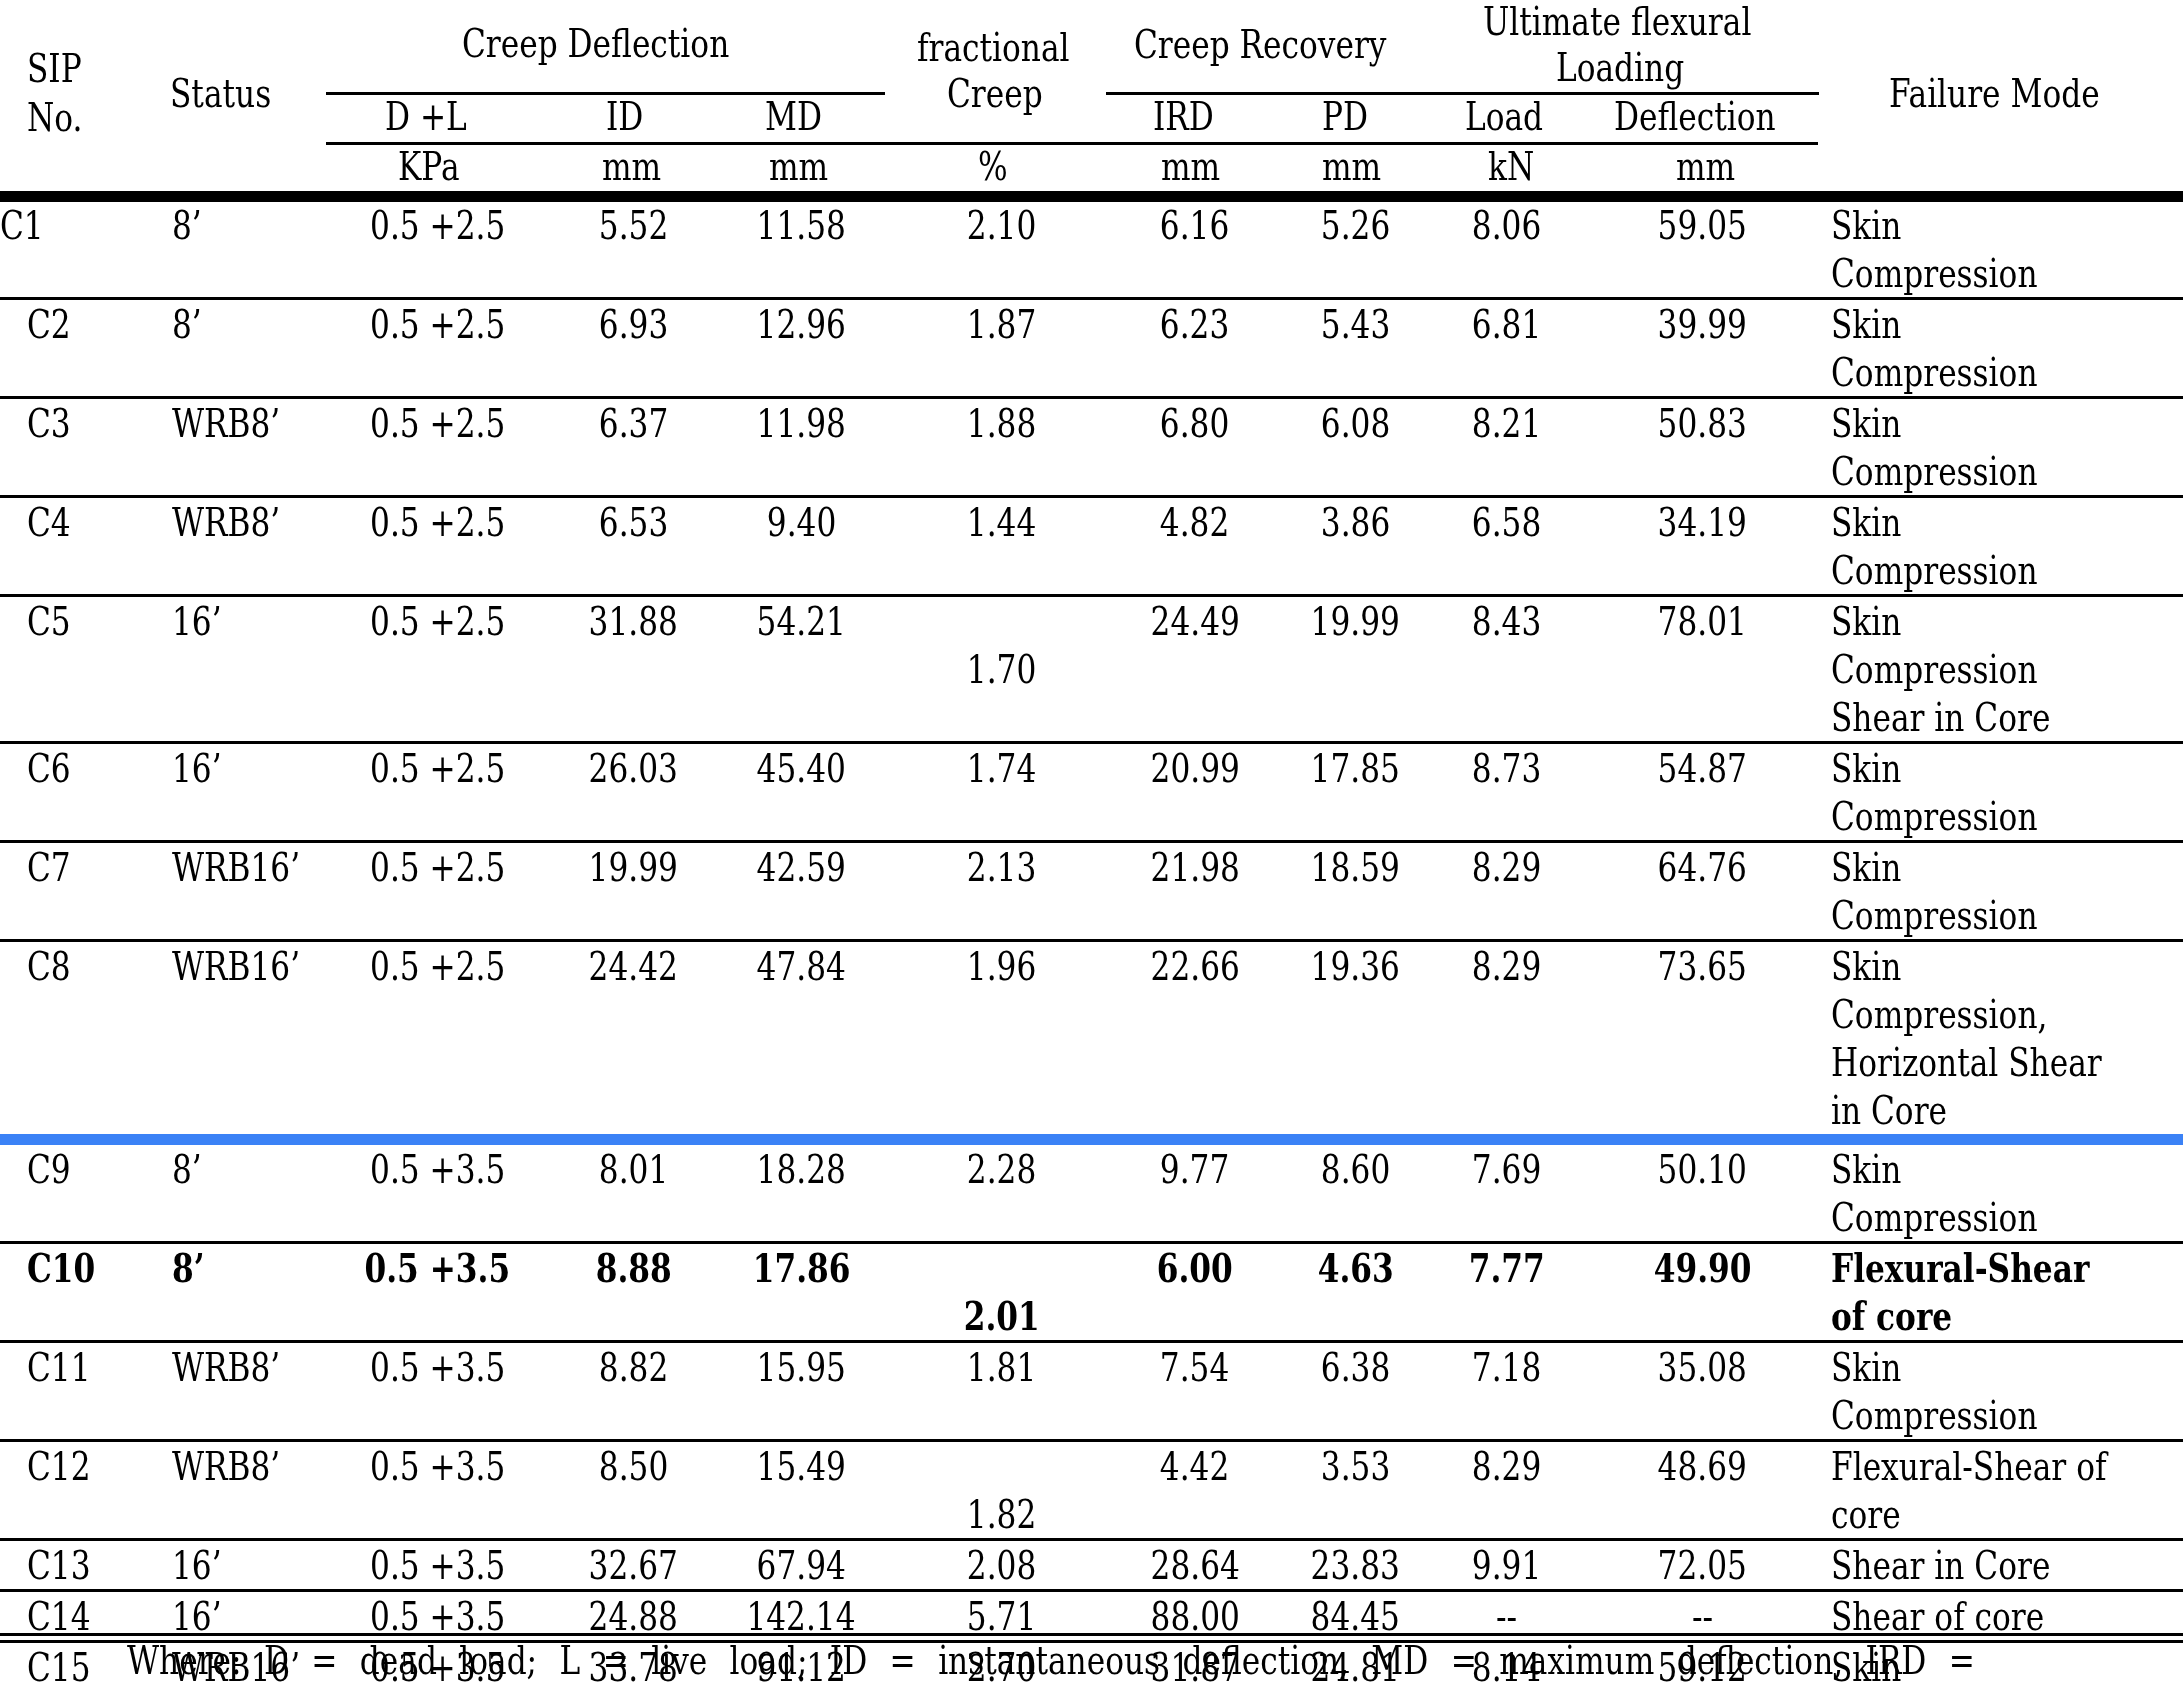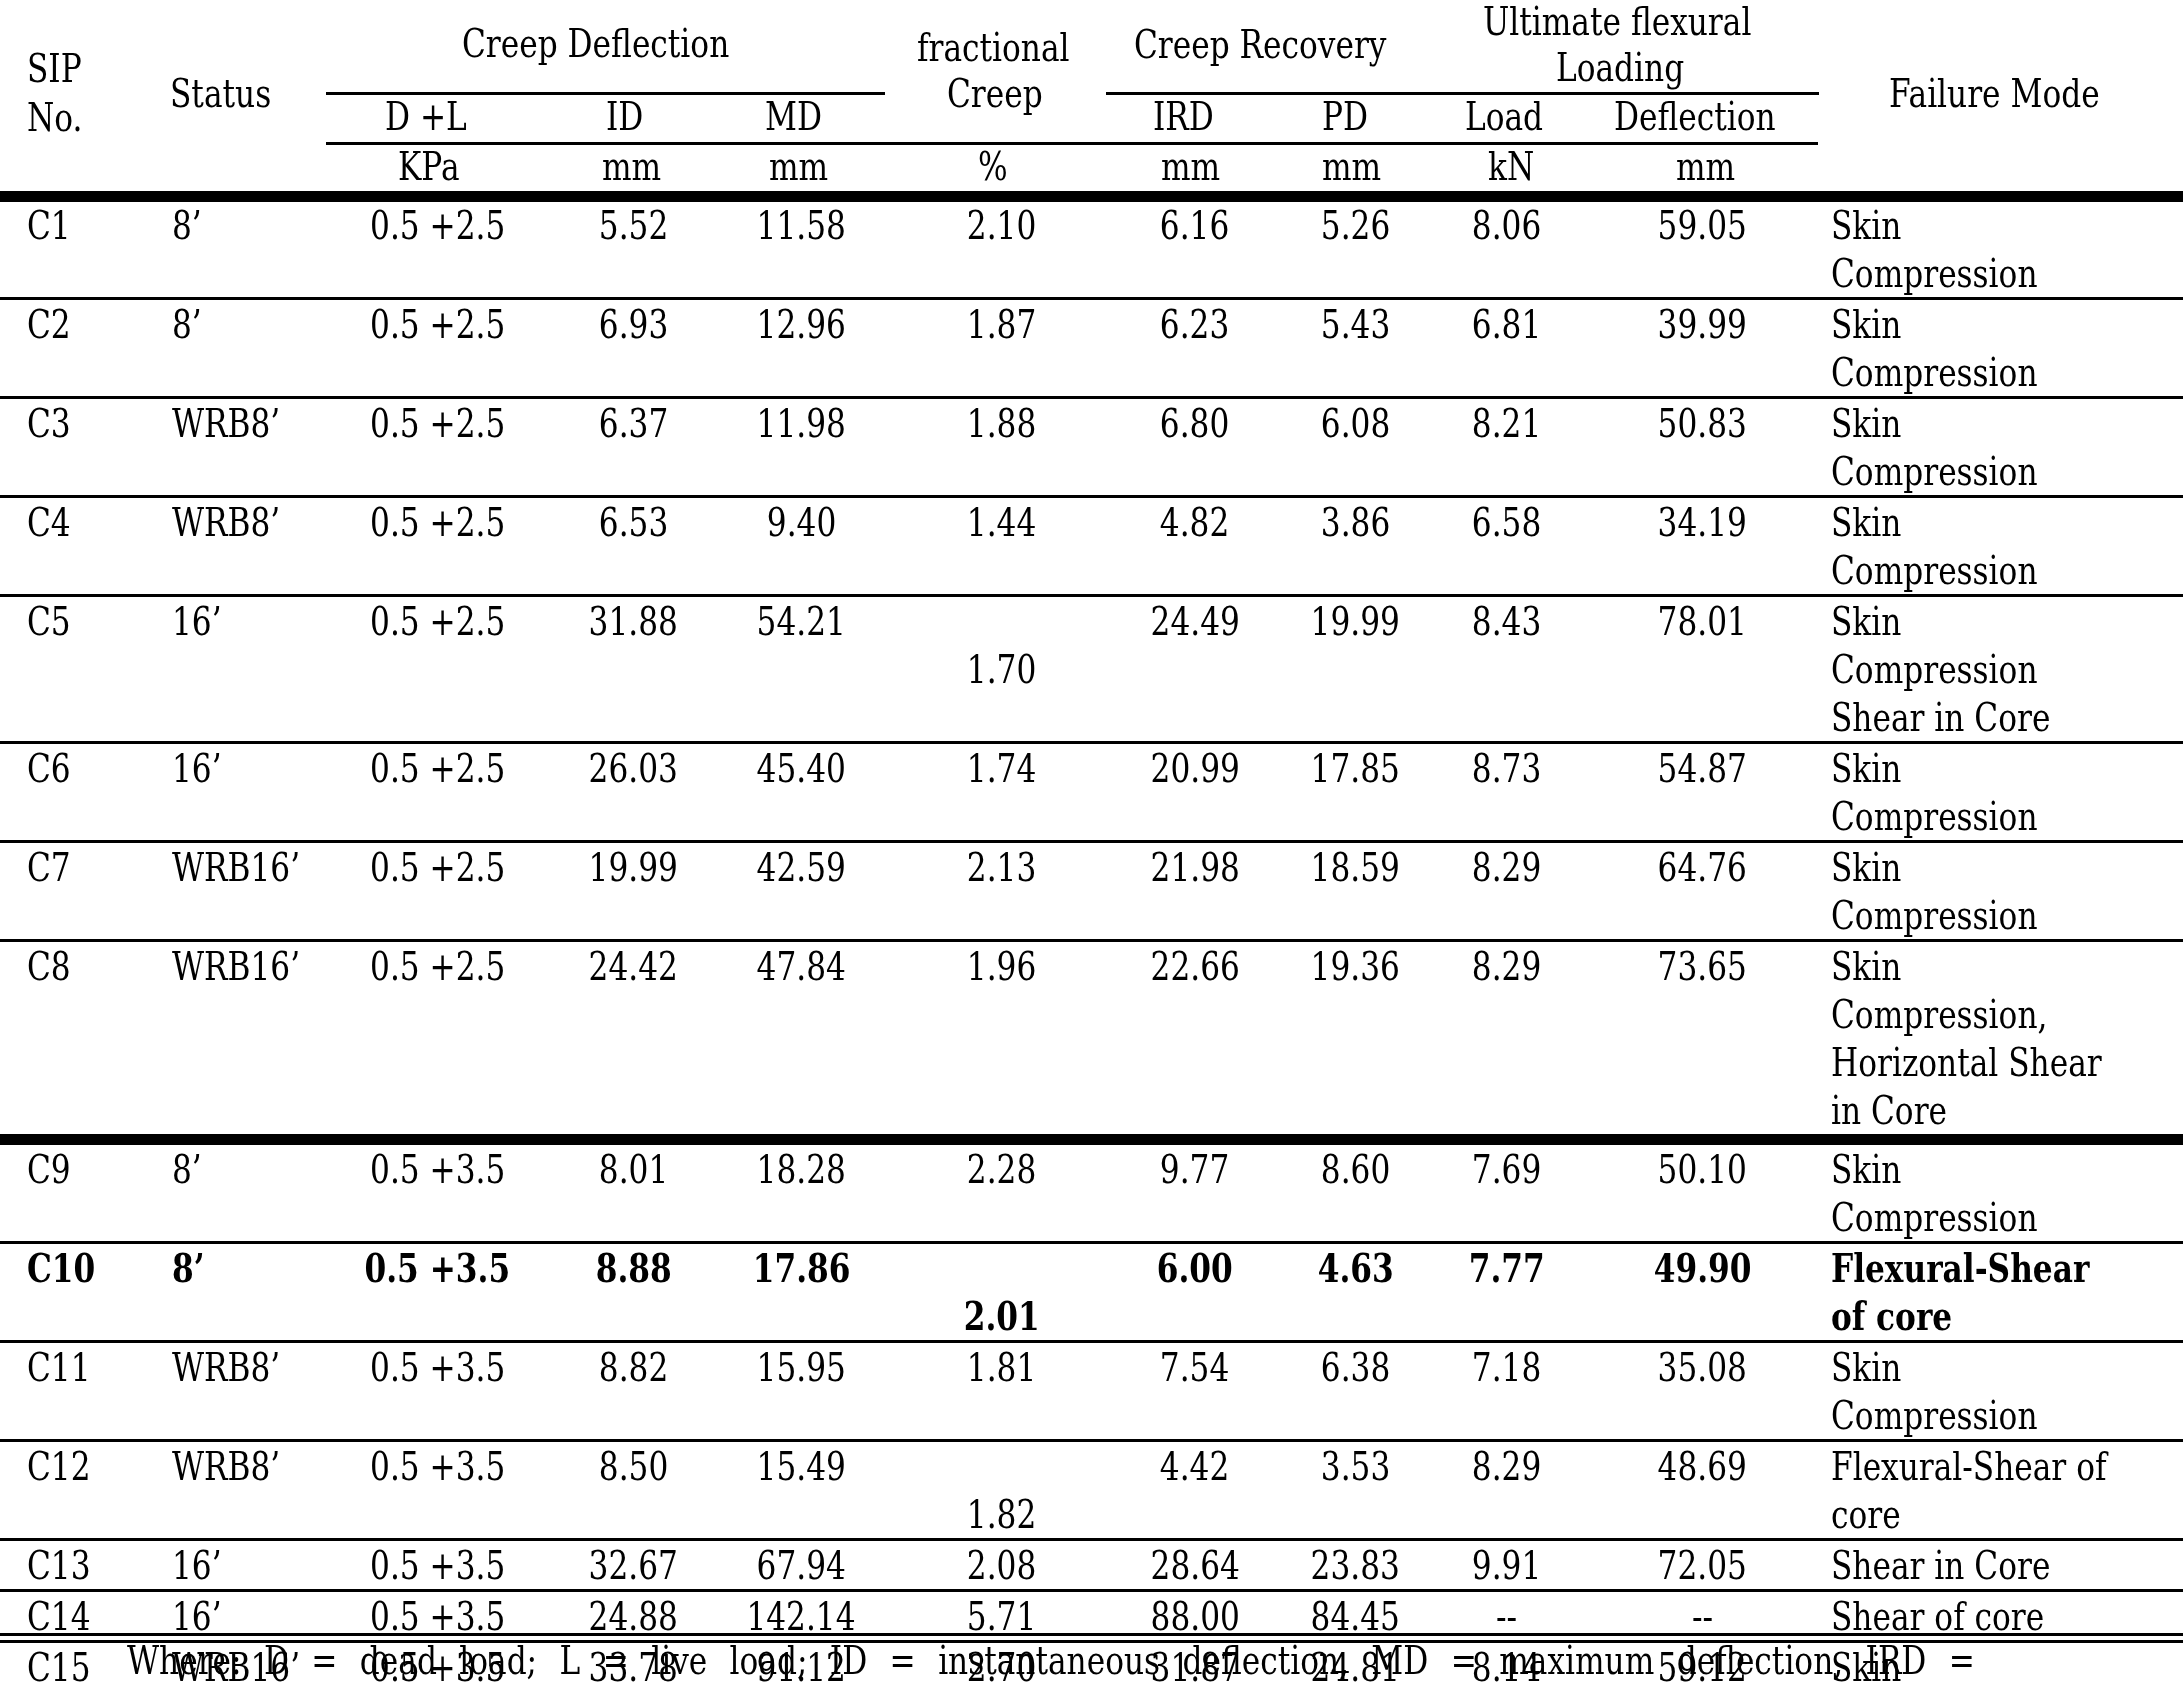--- a/index.html
+++ b/index.html
@@ -5,21 +5,21 @@
   html, body { margin:0; padding:0; background:#ffffff; }
   body { width:2183px; height:1685px; overflow:hidden; position:relative;
          font-family:"DejaVu Serif", "Liberation Serif", serif; color:#000; }
   .page { position:absolute; left:0; top:0; width:2183px; height:1685px; }
   .txt { position:absolute; font-size:40px; line-height:48px; white-space:nowrap;
          transform-origin:left top; transform:scaleX(0.78); }
   .rule { position:absolute; background:#000; }
   table.data { position:absolute; left:0; top:201px; width:2183px; border-collapse:collapse; table-layout:fixed; }
   table.data td { padding:0; vertical-align:top; font-size:40px; line-height:48px; white-space:nowrap; overflow:visible; }
   table.data tr { border-bottom:3px solid #000; }
-  table.data tr.group-end { border-bottom:11px solid #000000; }
+  table.data tr.group-end { border-bottom:11px solid #3b82f6; }
   .cell { display:inline-block; transform:scaleX(0.78); }
   .c-left .cell { transform-origin:left top; }
   .c-center { text-align:center; }
   .c-center .cell { transform-origin:center top; }
   .fm { white-space:normal !important; }
   .fm .cell { transform-origin:left top; width:356px; white-space:normal; }
   .foot { position:absolute; left:127px; top:1636px; font-size:40px; line-height:48px; white-space:nowrap;
           transform-origin:left top; transform:scaleX(0.78); word-spacing:16px; }
 </style>
 </head>
@@ -77,21 +77,21 @@
       <col style="width:168px">
         <col style="width:233px">
         <col style="width:153px">
         <col style="width:168px">
       <col style="width:134px">
         <col style="width:257px">
         <col style="width:352px">
     </colgroup>
     <tbody id="tbody">
         <tr style="height: 50px;">
-          <td class="c-left" style="padding-left: 27px;"><span class="cell">C1</span></td>
+          <td class="c-left" style=""><span class="cell">C1</span></td>
           <td class="c-left" style="padding-left: 30px;"><span class="cell">8’</span></td>
           <td class="c-center"><span class="cell">0.5 +2.5</span></td>
           <td class="c-center"><span class="cell">5.52</span></td>
           <td class="c-center"><span class="cell">11.58</span></td>
           <td class="c-center"><span class="cell">2.10</span></td>
           <td class="c-center"><span class="cell">6.16</span></td>
           <td class="c-center"><span class="cell">5.26</span></td>
           <td class="c-center"><span class="cell">8.06</span></td>
           <td class="c-center"><span class="cell">59.05</span></td>
           <td class="c-left fm"><span class="cell" style="margin-left: 0px;">Skin Compression</span></td>

